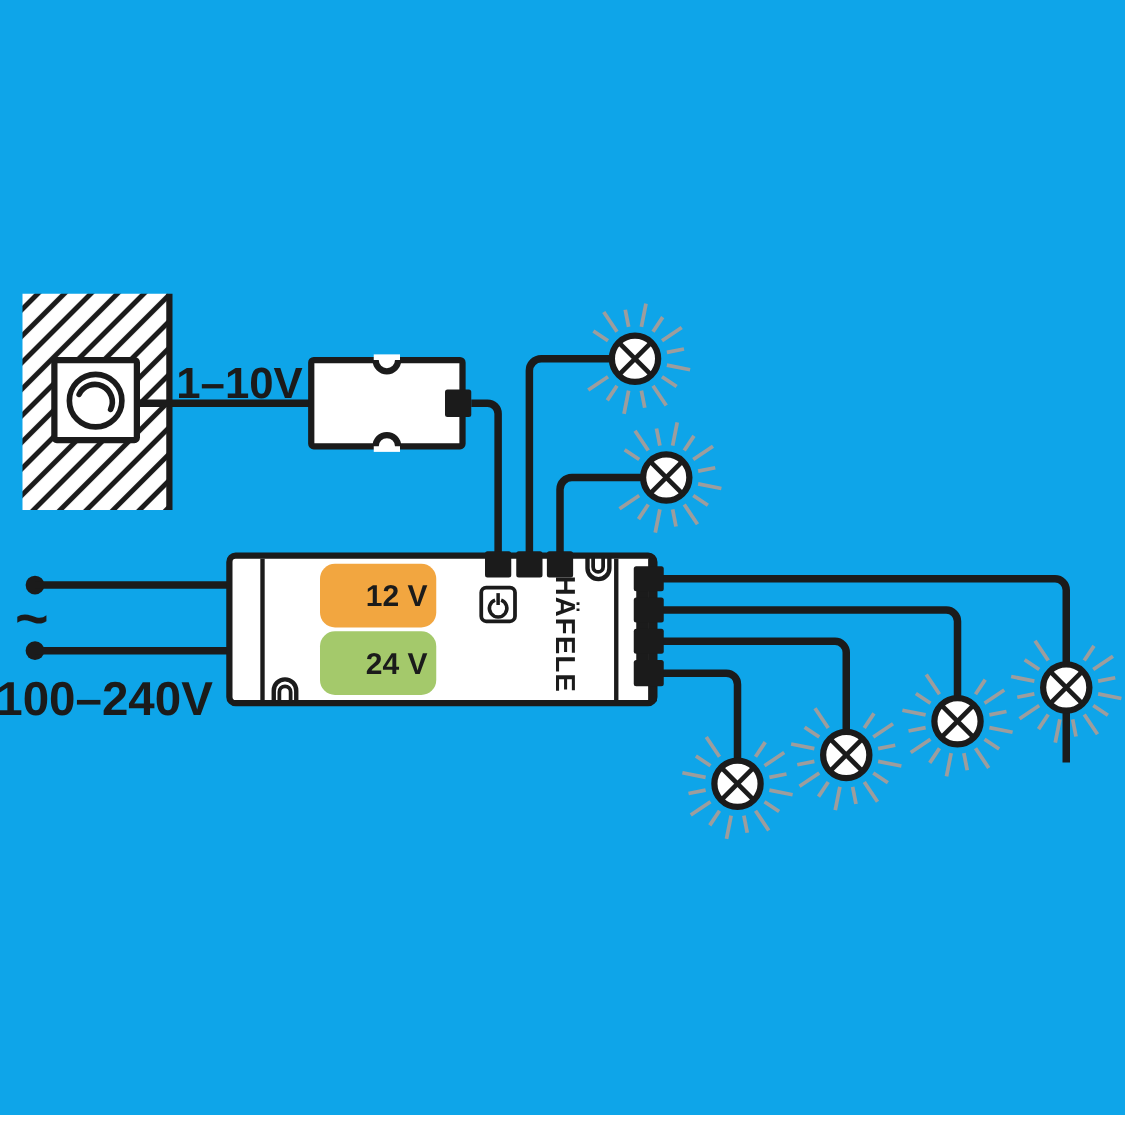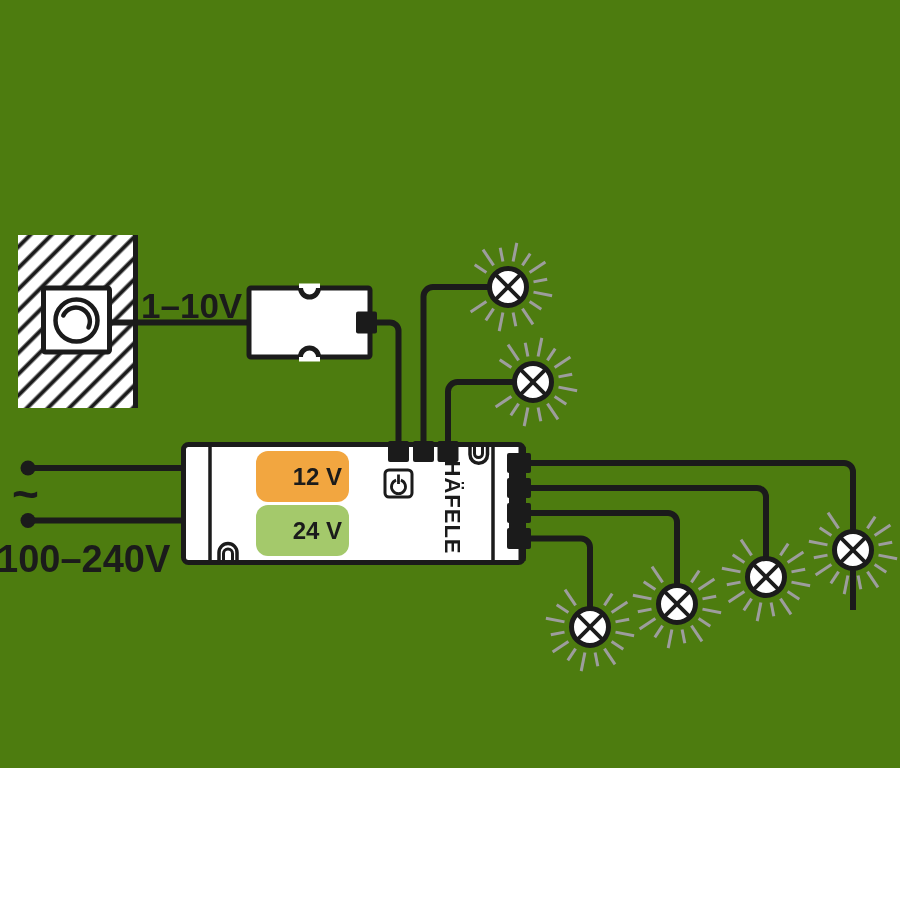--- a/index.html
+++ b/index.html
@@ -1,16 +1,16 @@
 <!DOCTYPE html>
 <html><head>
 <meta charset="utf-8">
 <style>
   html,body{margin:0;padding:0;background:#fff;}
-  .stage{position:relative;width:900px;height:768px;background:#4d7c0f;overflow:hidden;
+  .stage{position:relative;width:900px;height:892px;background:#0ea5e9;overflow:hidden;
          font-family:"Liberation Sans",sans-serif;}
   svg text{font-family:"Liberation Sans",sans-serif;font-weight:bold;fill:#1b1b1b;}
 </style>
 </head>
 <body>
 
 <div class="stage">
 <svg width="900" height="900" viewBox="0 0 900 900">
   <defs>
     <pattern id="hatch" width="15" height="15" patternUnits="userSpaceOnUse" patternTransform="rotate(45)">

